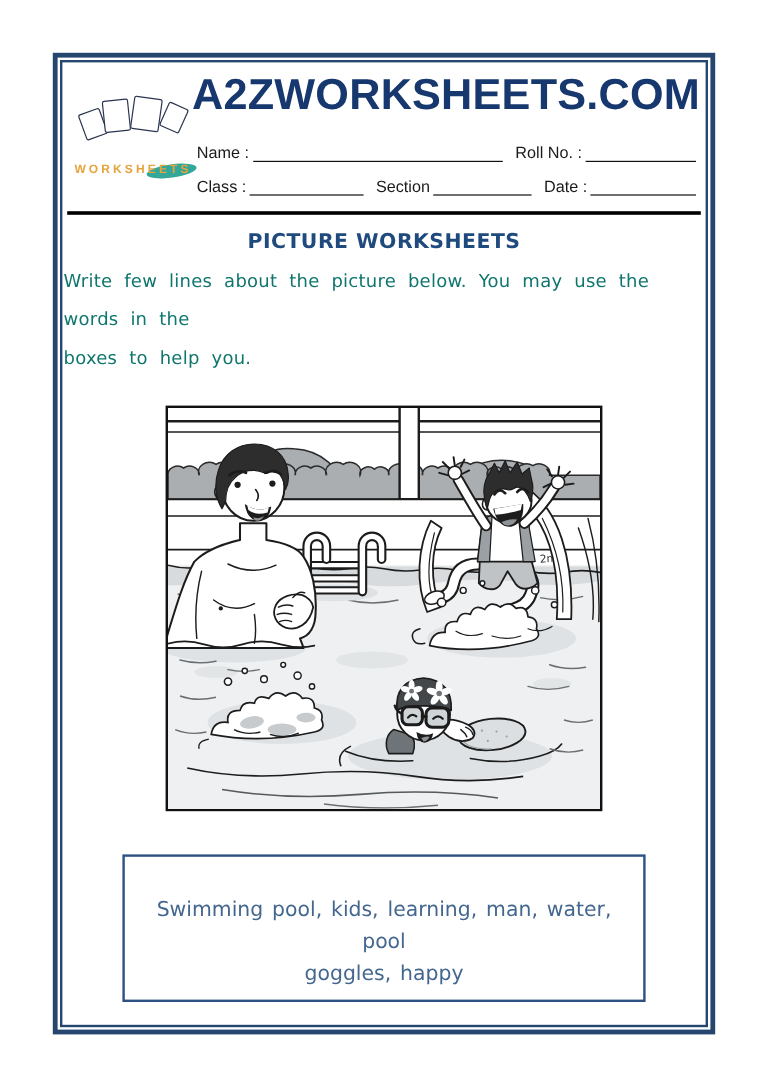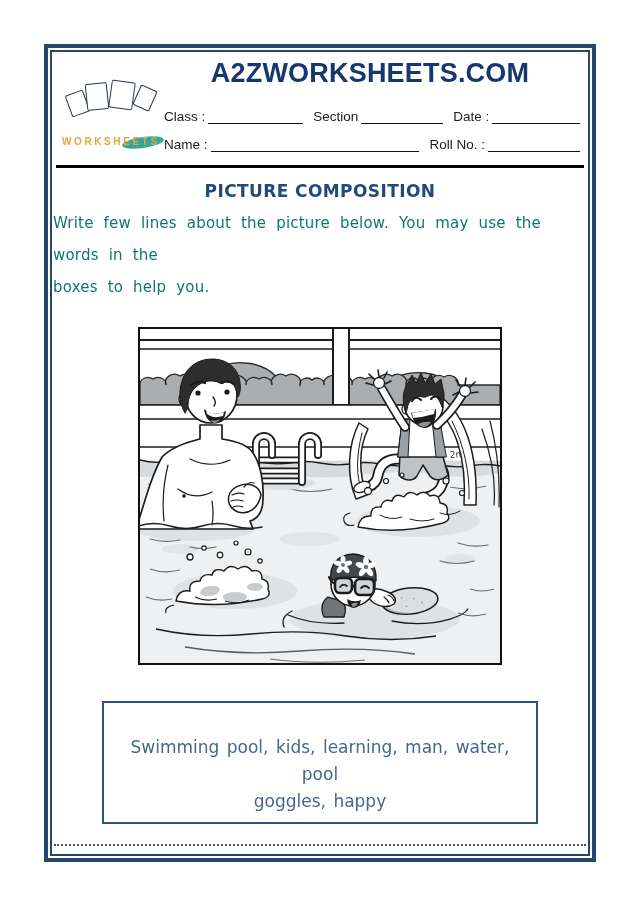--- a/index.html
+++ b/index.html
@@ -23,21 +23,21 @@
   .p2{left:24px;top:3px;width:20px;height:25px;transform:rotate(-6deg);}
   .p3{left:48px;top:1px;width:22px;height:26px;transform:rotate(8deg);}
   .p4{left:74px;top:7px;width:16px;height:20px;transform:rotate(24deg);}
   .swoosh{position:absolute;right:4px;bottom:20px;width:42px;height:11px;background:#32a79a;border-radius:50%;transform:rotate(-8deg);}
   .logo-text{position:absolute;left:0;right:0;top:22px;text-align:center;
     font-family:"DejaVu Sans", sans-serif;font-weight:bold;font-size:37px;line-height:42px;
     color:#1c2b4d;letter-spacing:-3px;}
   .logo-text .two{color:#f09f2f;font-size:43px;}
   .logo-caption{position:absolute;left:0;right:0;top:56px;text-align:left;
     font-size:10px;font-weight:bold;letter-spacing:2.6px;color:#e5a43c;}
-  .site-title{margin:2px 8px 0 108px;text-align:center;font-size:27px;font-weight:bold;
+  .site-title{margin:2px 8px 0 108px;text-align:center;font-size:36px;font-weight:bold;
     color:#17386e;letter-spacing:0.2px;}
   .fields{margin:20px 8px 0 112px;font-size:13.5px;}
   .frow{display:flex;align-items:flex-end;margin-bottom:13px;}
   .lbl{white-space:nowrap;padding-right:3px;line-height:15px;}
   .fill{border-bottom:1.5px solid #111;height:13px;}
   .grow{flex:1;}
   .gap{width:10px;}
   .w95{width:95px;} .w92{width:92px;} .w82{width:82px;}
   .divider{border-top:3px solid #000;margin:6px 4px 0 4px;}
   
@@ -69,41 +69,41 @@
         <div class="paper p3"></div>
         <div class="paper p4"></div>
         <div class="swoosh"></div>
         <div class="logo-caption">WORKSHEETS</div>
       </div>
 
       <div class="site-title">A2ZWORKSHEETS.COM</div>
 
       <div class="fields">
         <div class="frow">
+          <span class="lbl">Name :</span>
+          <span class="fill grow"></span>
+          <span class="gap"></span>
+          <span class="lbl">Roll No. :</span>
+          <span class="fill w92"></span>
+        </div>
+        <div class="frow">
           <span class="lbl">Class :</span>
           <span class="fill w95"></span>
           <span class="gap"></span>
           <span class="lbl">Section</span>
           <span class="fill w82"></span>
           <span class="gap"></span>
           <span class="lbl">Date :</span>
           <span class="fill grow"></span>
         </div>
-        <div class="frow">
-          <span class="lbl">Name :</span>
-          <span class="fill grow"></span>
-          <span class="gap"></span>
-          <span class="lbl">Roll No. :</span>
-          <span class="fill w92"></span>
-        </div>
       </div>
       <div class="divider"></div>
     </div>
 
-    <div class="sheet-title">PICTURE COMPOSITION</div>
+    <div class="sheet-title">PICTURE WORKSHEETS</div>
 
     <div class="instruction">Write few lines about the picture below. You may use the words in the
 boxes to help you.</div>
 
     <div class="picture-row">
       <div class="picture">
         <svg viewBox="0 0 360 334" preserveAspectRatio="none">
           <rect width="360" height="334" fill="#ffffff"></rect>
 
           <g>

